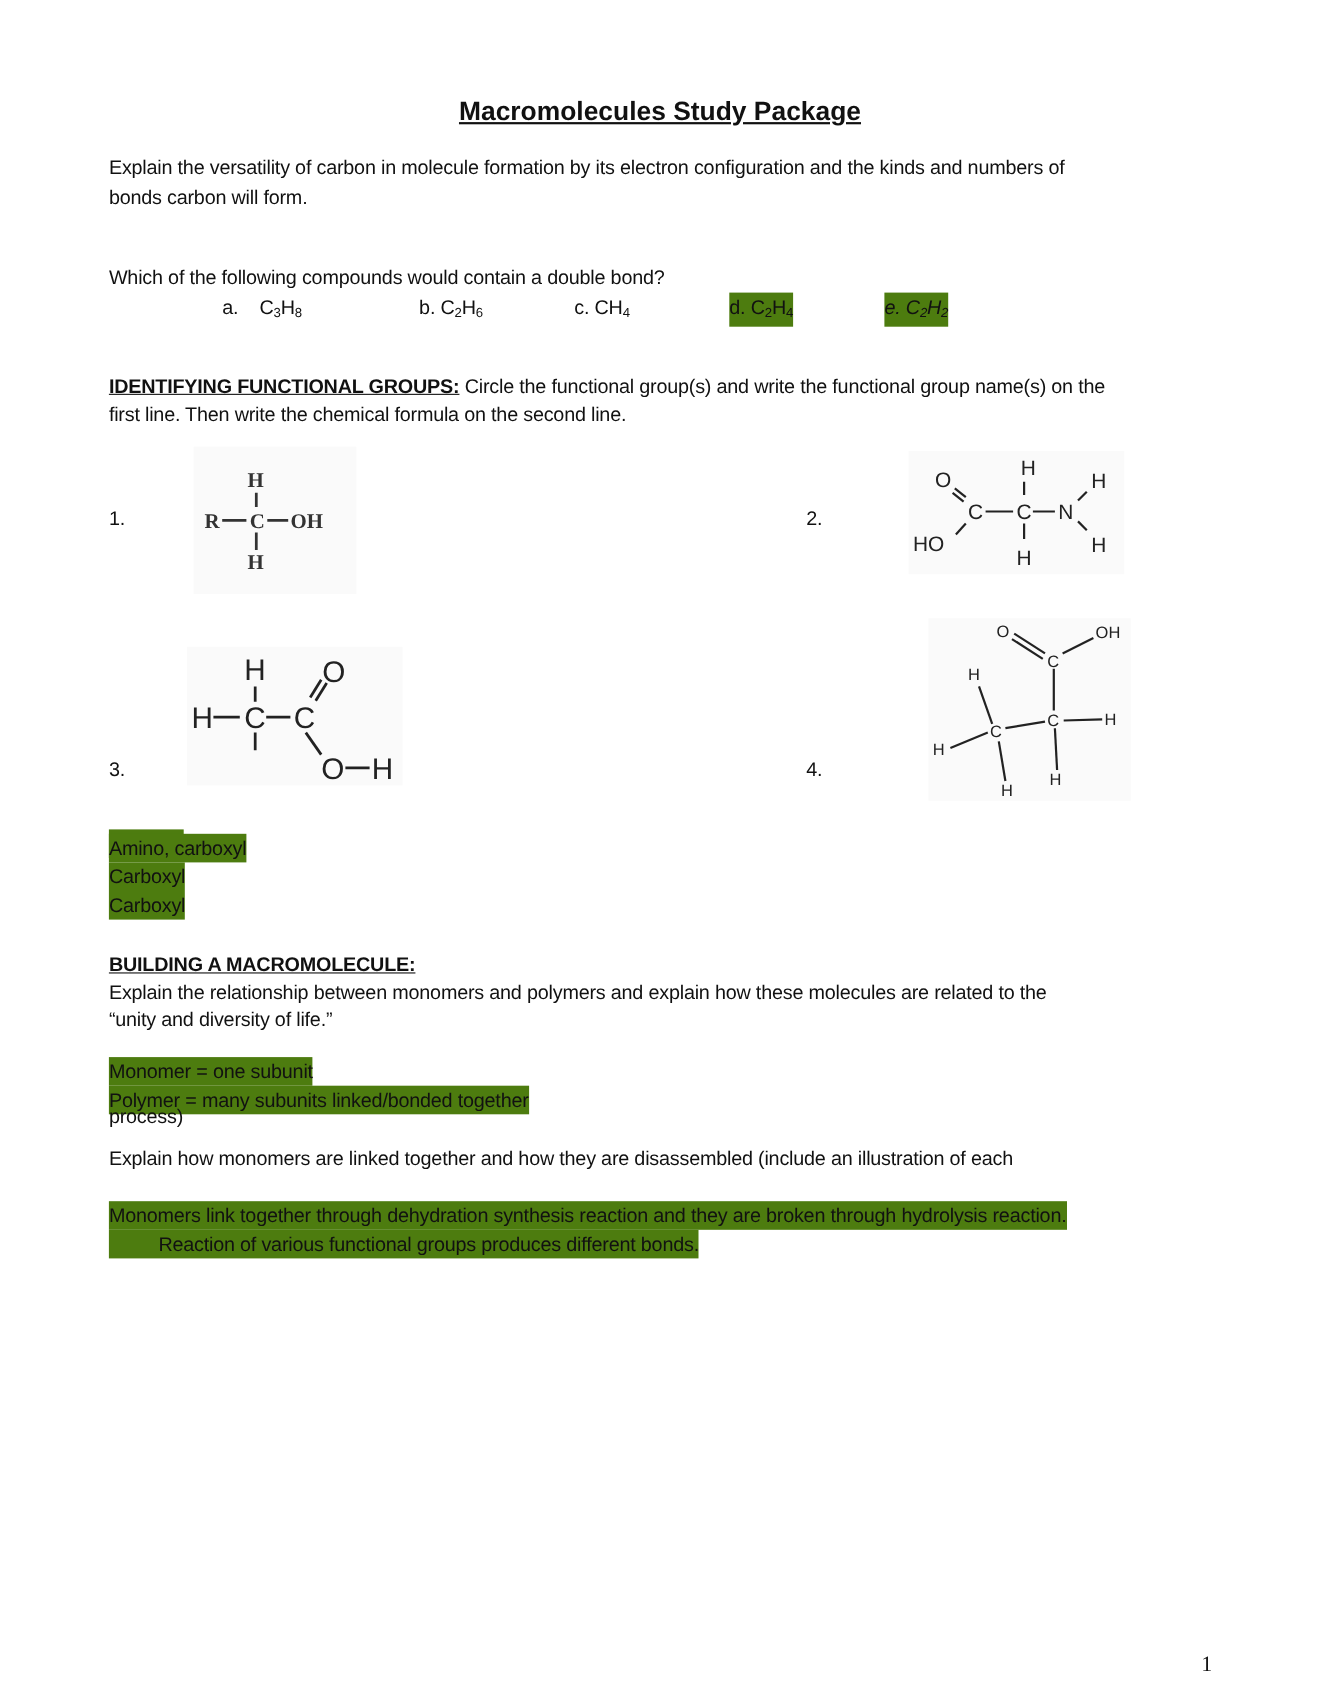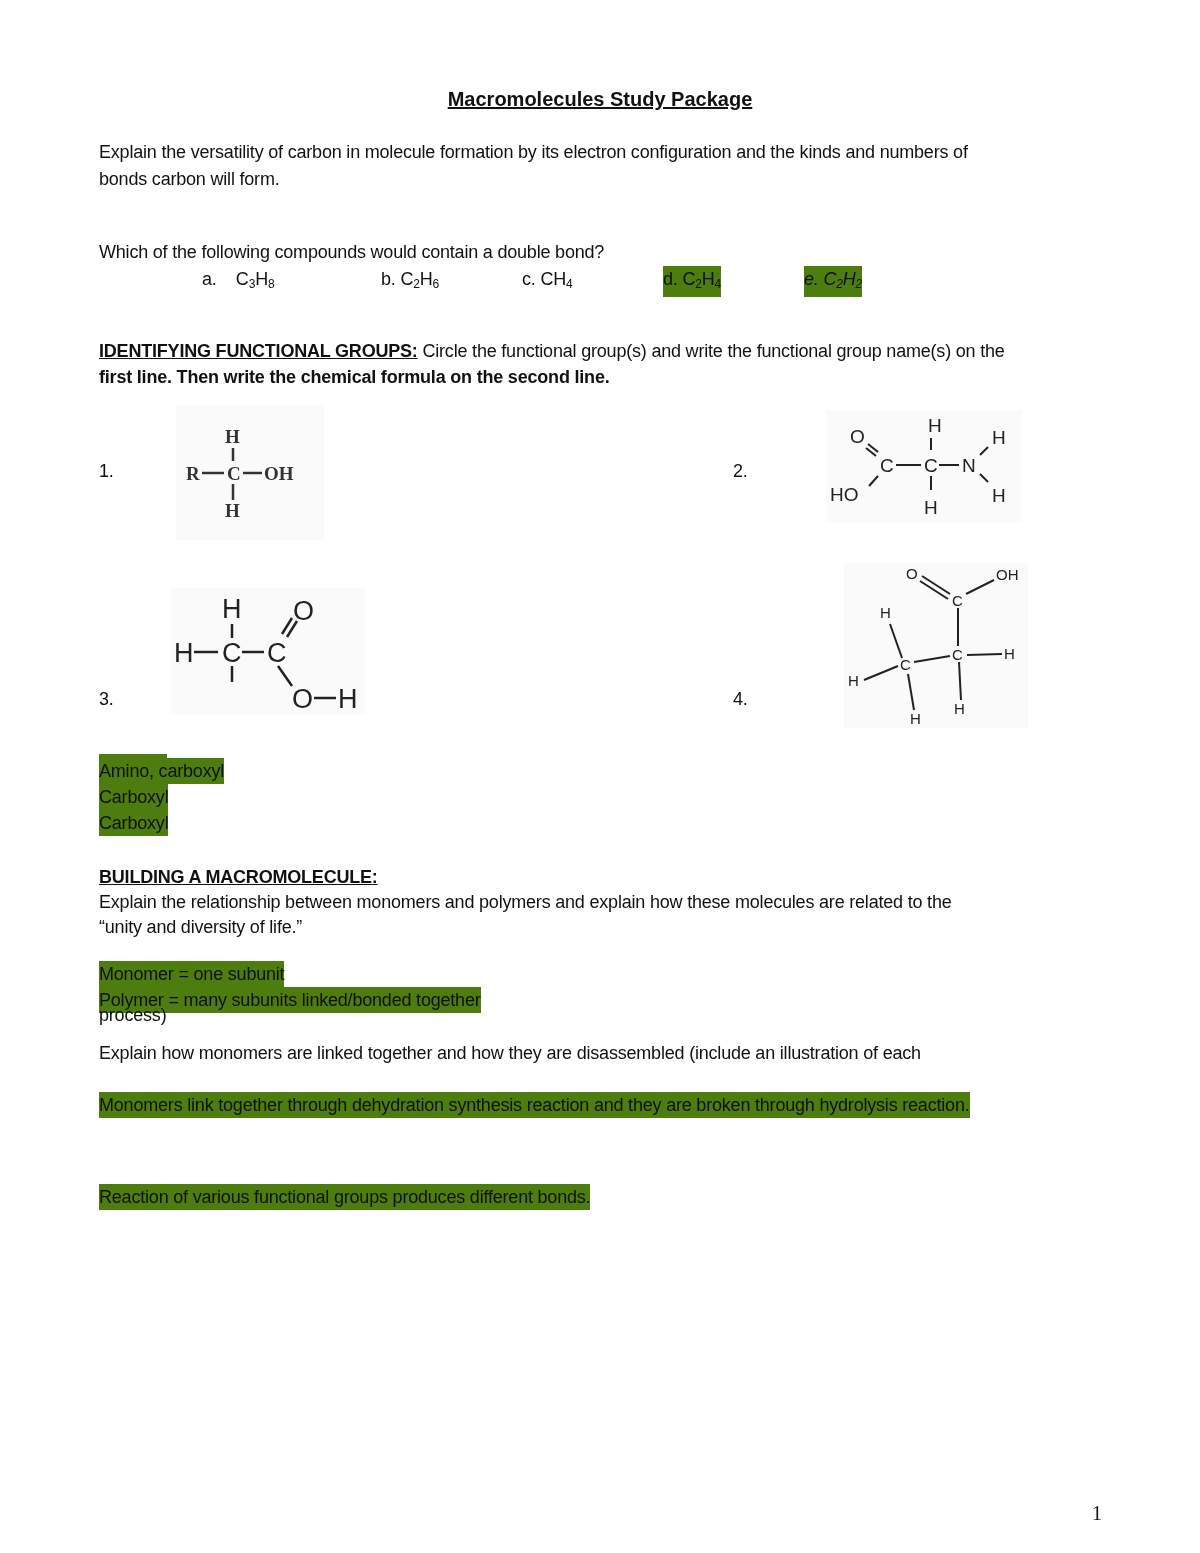--- a/index.html
+++ b/index.html
@@ -1,21 +1,21 @@
 <!DOCTYPE html>
 <html><head>
 <meta charset="utf-8">
 <style>
   html, body { margin:0; padding:0; background:#ffffff; }
   body { width:1200px; height:1553px; position:relative; overflow:hidden;
          font-family:"Liberation Sans", sans-serif; color:#111; }
   .abs { position:absolute; }
   .txt { font-size:18px; line-height:26px; white-space:nowrap; letter-spacing:-0.2px; }
   .hl { background:#4d7c0f; }
-  .title { left:0; width:1200px; top:88px; text-align:center; font-size:20px; font-weight:bold; }
+  .title { left:0; width:1200px; top:88px; text-align:center; font-size:24px; font-weight:bold; }
   .title span { text-decoration:underline; }
   .bold-u { font-weight:bold; text-decoration:underline; }
   .sub { font-size:12px; vertical-align:-3px; }
   .mol { background:#fafafa; }
   .pageno { font-family:"Liberation Serif", serif; font-size:20px; }
 </style>
 </head>
 <body>
 
 <div class="abs title"><span>Macromolecules Study Package</span></div>
@@ -37,21 +37,21 @@
 <div class="abs txt hl" style="left:663px;top:266px;">
   <span>d.</span> <span>C</span><span class="sub">2</span><span>H</span><span class="sub">4</span>
 </div>
 <div class="abs txt hl" style="left:804px;top:266px;font-style:italic;">
   <span>e.</span> <span>C</span><span class="sub">2</span><span>H</span><span class="sub">2</span>
 </div>
 
 <div class="abs txt" style="left:99px;top:338px;">
   <span class="bold-u">IDENTIFYING FUNCTIONAL GROUPS:</span><span> Circle the functional group(s) and write the functional group name(s) on the</span>
 </div>
-<div class="abs txt" style="left:99px;top:364px;font-weight:bold;">first line. Then write the chemical formula on the second line.</div>
+<div class="abs txt" style="left:99px;top:364px;">first line. Then write the chemical formula on the second line.</div>
 
 <div class="abs txt" style="left:99px;top:458px;">1.</div>
 <svg class="abs mol" style="left:176px;top:406px;" width="148" height="134">
   <g font-family="Liberation Serif, serif" font-weight="bold" font-size="19" fill="#333">
     <text x="49" y="37">H</text>
     <text x="10" y="74">R</text>
     <text x="51" y="74">C</text>
     <text x="88" y="74">OH</text>
     <text x="49" y="111">H</text>
   </g>
@@ -148,15 +148,15 @@
 <div class="abs txt bold-u" style="left:99px;top:864px;">BUILDING A MACROMOLECULE:</div>
 <div class="abs txt" style="left:99px;top:889px;">Explain the relationship between monomers and polymers and explain how these molecules are related to the</div>
 <div class="abs txt" style="left:99px;top:914px;">“unity and diversity of life.”</div>
 
 <div class="abs txt hl" style="left:99px;top:961px;">Monomer = one subunit</div>
 <div class="abs txt hl" style="left:99px;top:987px;">Polymer = many subunits linked/bonded together</div>
 
 <div class="abs txt" style="left:99px;top:1040px;">Explain how monomers are linked together and how they are disassembled (include an illustration of each</div>
 <div class="abs txt" style="left:99px;top:1002px;">process)</div>
 <div class="abs txt hl" style="left:99px;top:1092px;">Monomers link together through dehydration synthesis reaction and they are broken through hydrolysis reaction.</div>
-<div class="abs txt hl" style="left:99px;top:1184px;">Reaction of various functional groups produces different bonds.</div>
+<div class="abs txt hl" style="left:99px;top:1118px;padding-left:45px;">Reaction of various functional groups produces different bonds.</div>
 
 <div class="abs pageno" style="left:1092px;top:1502px;">1</div>
 
 </body></html>

